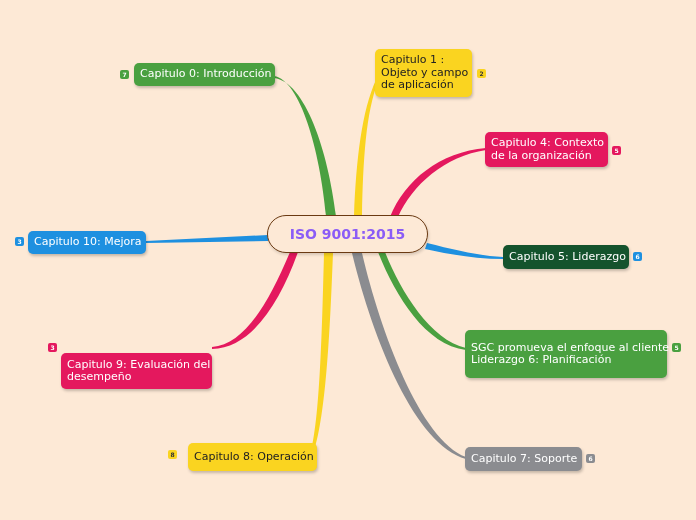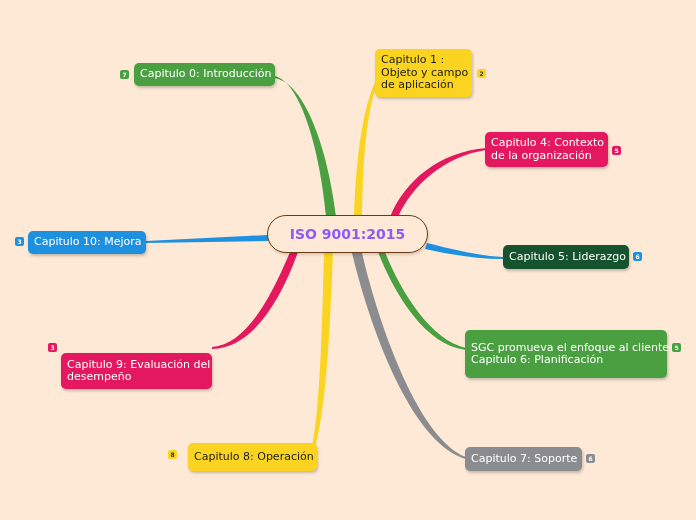--- a/index.html
+++ b/index.html
@@ -66,21 +66,21 @@
 <div class="badge" style="left:633px;top:252px;background:#1e90e0;">6</div>
 
 <div class="node" style="left:61px;top:329px;width:151px;height:36px;background:#e4185e;margin-top:24px;">
   <span>Capitulo 9: Evaluación del</span>
   <span>desempeño</span>
 </div>
 <div class="badge" style="left:48px;top:343px;background:#e4185e;">3</div>
 
 <div class="node" style="left:465px;top:330px;width:202px;height:48px;background:#4aa040;">
   <span>SGC promueva el enfoque al cliente</span>
-  <span>Capitulo 6: Planificación</span>
+  <span>Liderazgo 6: Planificación</span>
 </div>
 <div class="badge" style="left:672px;top:343px;background:#4aa040;">5</div>
 
 <div class="node dark" style="left:188px;top:443px;width:129px;height:28px;background:#fad420;">
   <span>Capitulo 8: Operación</span>
 </div>
 <div class="badge dark" style="left:168px;top:450px;background:#fad420;">8</div>
 
 <div class="node" style="left:465px;top:447px;width:117px;height:24px;background:#8b8c90;text-align:right;">
   <span>Capitulo 7: Soporte</span>

